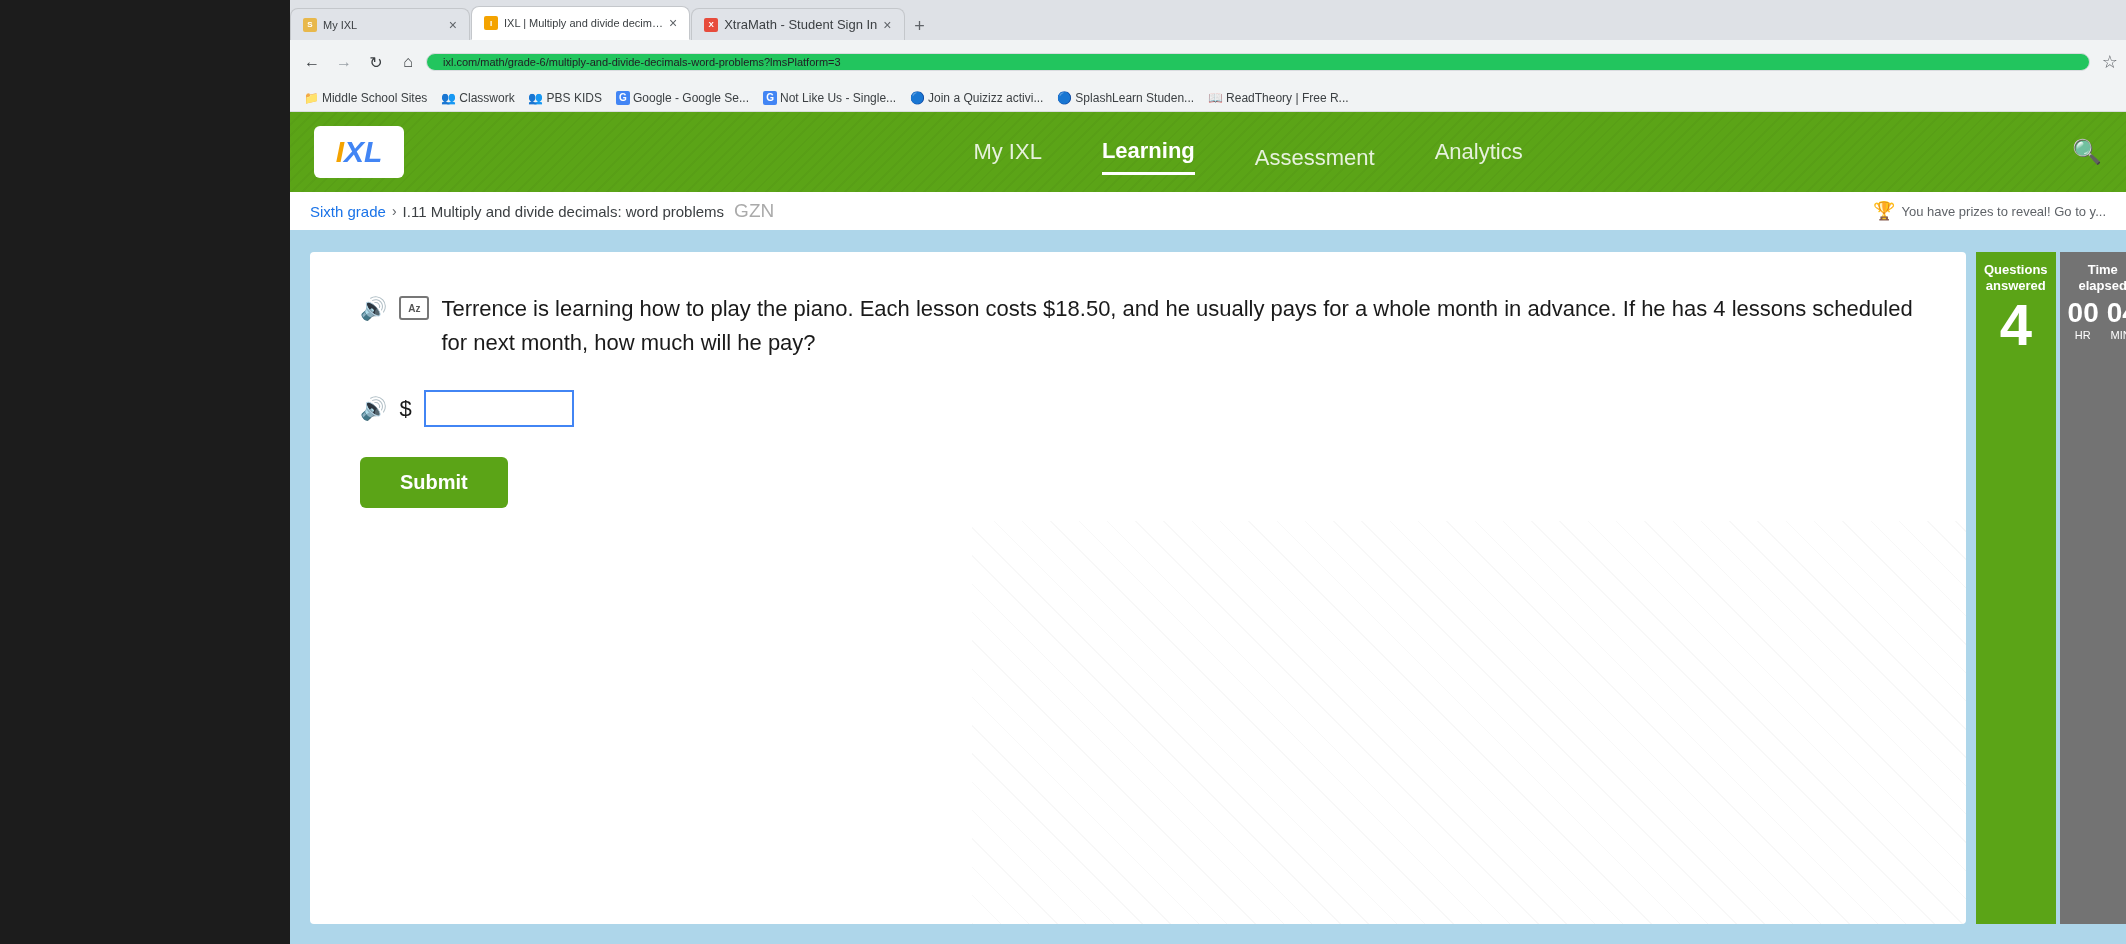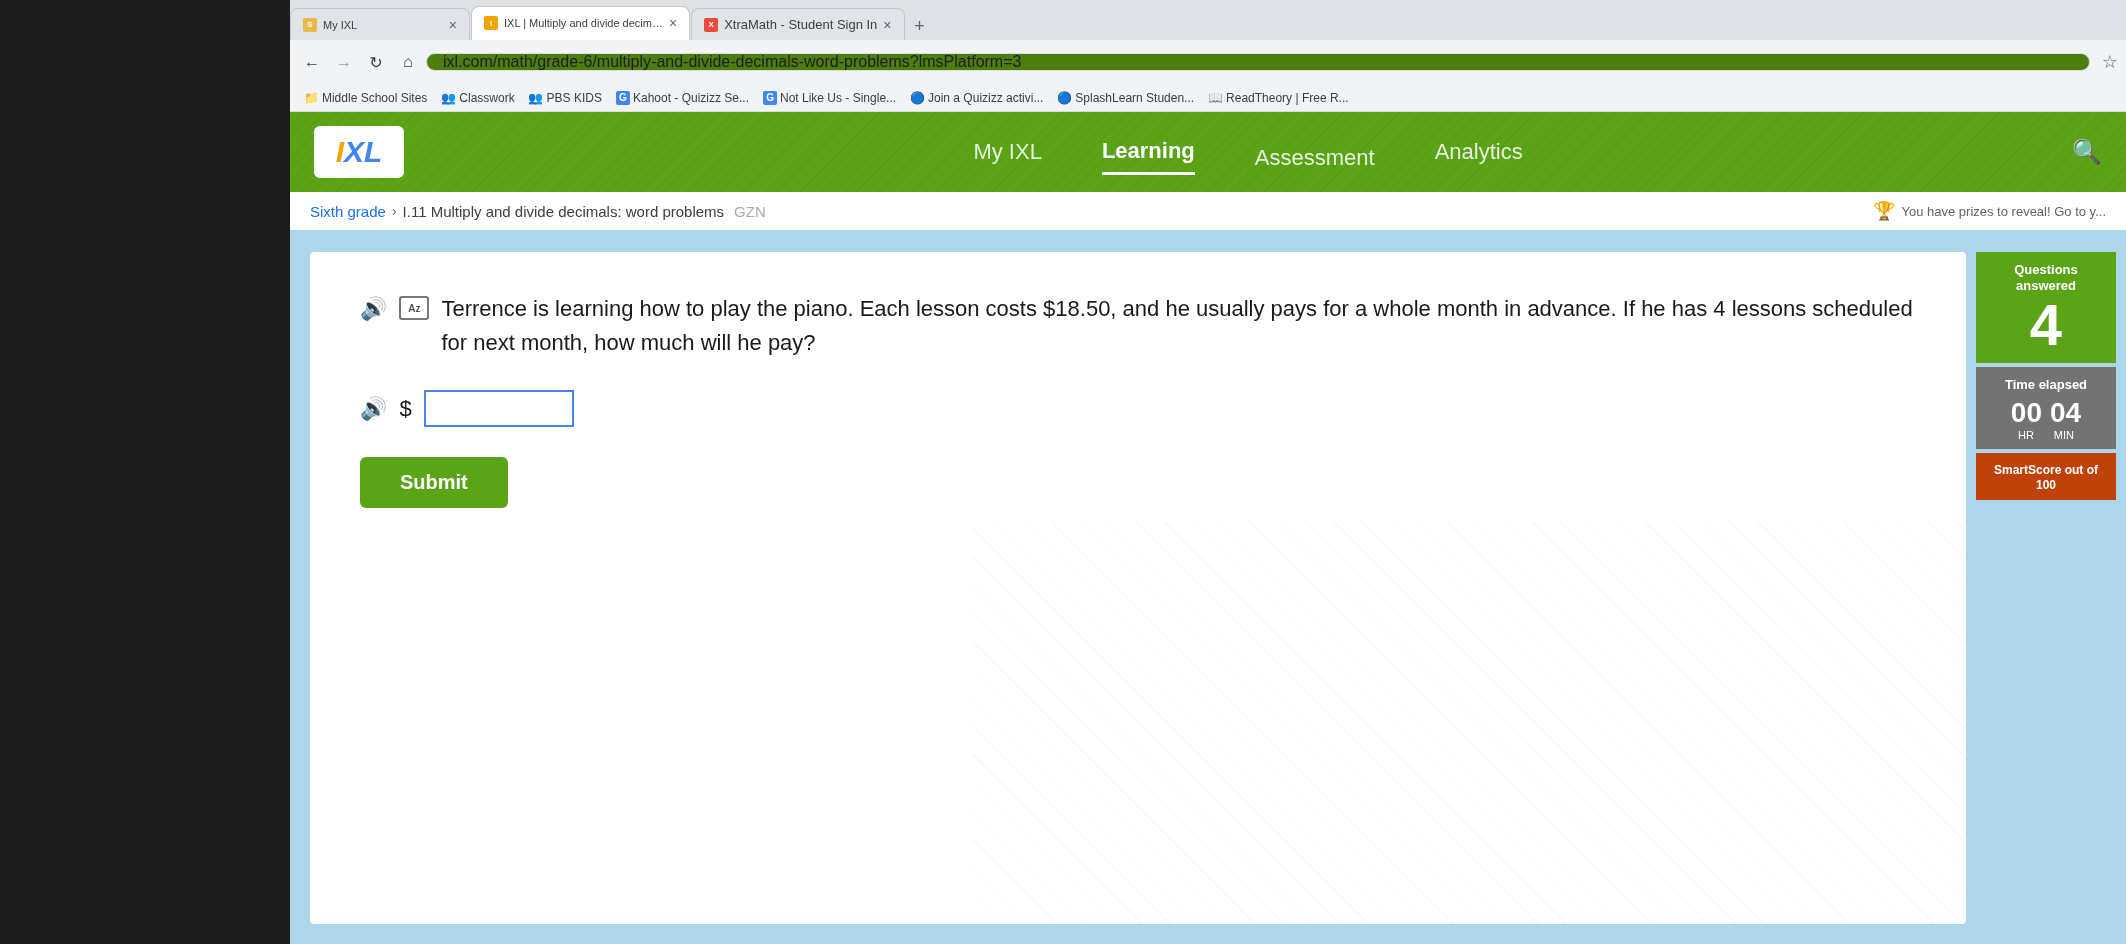--- a/index.html
+++ b/index.html
@@ -72,40 +72,40 @@
       </div>
 
       <div style="width:28px;height:28px;display:flex;align-items:center;justify-content:center;font-size:18px;color:#5f6368;cursor:pointer;">+</div>
     </div>
 
     <div style="display:flex;align-items:center;padding:4px 8px;background:#f1f3f4;height:44px;gap:4px;">
       <button style="width:28px;height:28px;display:flex;align-items:center;justify-content:center;font-size:16px;color:#3c4043;background:transparent;border:none;cursor:pointer;border-radius:50%;">←</button>
       <button style="width:28px;height:28px;display:flex;align-items:center;justify-content:center;font-size:16px;color:#9aa0a6;background:transparent;border:none;cursor:pointer;border-radius:50%;">→</button>
       <button style="width:28px;height:28px;display:flex;align-items:center;justify-content:center;font-size:16px;color:#3c4043;background:transparent;border:none;cursor:pointer;border-radius:50%;">↻</button>
       <button style="width:28px;height:28px;display:flex;align-items:center;justify-content:center;font-size:16px;color:#3c4043;background:transparent;border:none;cursor:pointer;border-radius:50%;">⌂</button>
-      <input style="flex: 1 1 0%; height: 18px; border: 1px solid rgb(218, 220, 224); background: #4d7c0f; border-radius: 15px; padding: 4px 16px; font-size: 16px; color: rgb(32, 33, 36); outline: none;" value="ixl.com/math/grade-6/multiply-and-divide-decimals-word-problems?lmsPlatform=3" readonly="">
+      <input style="flex: 1 1 0%; height: 18px; border: 1px solid rgb(218, 220, 224); background: #22c55e; border-radius: 15px; padding: 4px 16px; font-size: 11px; color: rgb(32, 33, 36); outline: none;" value="ixl.com/math/grade-6/multiply-and-divide-decimals-word-problems?lmsPlatform=3" readonly="">
       <span style="font-size:18px;color:#5f6368;margin-left:8px;cursor:pointer;">☆</span>
     </div>
 
     <div style="display:flex;align-items:center;padding:3px 8px;background:#f1f3f4;height:28px;border-bottom:1px solid #dadce0;gap:2px;overflow:hidden;font-size:12px;">
       <div style="display:flex;align-items:center;padding:2px 6px;border-radius:4px;font-size:12px;color:#3c4043;cursor:pointer;white-space:nowrap;gap:3px;">
         <span style="font-size:12px;">📁</span>
         <span>Middle School Sites</span>
       </div>
       <div style="display:flex;align-items:center;padding:2px 6px;border-radius:4px;font-size:12px;color:#3c4043;cursor:pointer;white-space:nowrap;gap:3px;">
         <span style="font-size:12px;color:#4285f4;">👥</span>
         <span>Classwork</span>
       </div>
       <div style="display:flex;align-items:center;padding:2px 6px;border-radius:4px;font-size:12px;color:#3c4043;cursor:pointer;white-space:nowrap;gap:3px;">
         <span style="font-size:12px;color:#4285f4;">👥</span>
         <span>PBS KIDS</span>
       </div>
       <div style="display:flex;align-items:center;padding:2px 6px;border-radius:4px;font-size:12px;color:#3c4043;cursor:pointer;white-space:nowrap;gap:3px;">
         <span style="width:14px;height:14px;background:#4285f4;border-radius:2px;display:inline-flex;align-items:center;justify-content:center;font-size:10px;color:white;font-weight:bold;">G</span>
-        <span>Kahoot - Quizizz Se...</span>
+        <span>Google - Google Se...</span>
       </div>
       <div style="display:flex;align-items:center;padding:2px 6px;border-radius:4px;font-size:12px;color:#3c4043;cursor:pointer;white-space:nowrap;gap:3px;">
         <span style="width:14px;height:14px;background:#4285f4;border-radius:2px;display:inline-flex;align-items:center;justify-content:center;font-size:10px;color:white;font-weight:bold;">G</span>
         <span>Not Like Us - Single...</span>
       </div>
       <div style="display:flex;align-items:center;padding:2px 6px;border-radius:4px;font-size:12px;color:#3c4043;cursor:pointer;white-space:nowrap;gap:3px;">
         <span style="font-size:12px;">🔵</span>
         <span>Join a Quizizz activi...</span>
       </div>
       <div style="display:flex;align-items:center;padding:2px 6px;border-radius:4px;font-size:12px;color:#3c4043;cursor:pointer;white-space:nowrap;gap:3px;">
@@ -143,21 +143,21 @@
           </div>
         </div>
 
         <div style="color:white;font-size:24px;cursor:pointer;margin-left:20px;">🔍</div>
       </div>
 
       <div style="background:white;padding:8px 20px;display:flex;align-items:center;font-size:15px;color:#5f6368;border-bottom:2px solid #aed6ea;gap:6px;">
         <span style="color:#1a73e8;cursor:pointer;font-size:15px;">Sixth grade</span>
         <span style="color:#5f6368;font-size:14px;">›</span>
         <span style="color:#3c4043;font-weight:500;">I.11 Multiply and divide decimals: word problems</span>
-        <span style="color:#aaa;font-size:15px;margin-left:4px;">GZN</span>
+        <span style="color:#aaa;font-size:19px;margin-left:4px;">GZN</span>
 
         <div style="margin-left:auto;display:flex;align-items:center;gap:6px;font-size:13px;color:#5f6368;cursor:pointer;">
           <span style="color:#f4a300;font-size:18px;">🏆</span>
           <span>You have prizes to reveal! Go to y...</span>
         </div>
       </div>
 
       <div style="flex:1;display:flex;background:#aed6ea;overflow:hidden;">
 
         <div style="flex:1;background:white;margin:20px 10px 20px 20px;border-radius:4px;padding:40px 50px;position:relative;overflow:hidden;">
@@ -176,21 +176,21 @@
             <input type="text" style="border: 2px solid rgb(66, 133, 244); padding: 6px 10px; font-size: 18px; width: 150px; outline: none;" value="">
           </div>
 
           
           <button style="background:#5ba417;color:white;border:none;padding:14px 40px;font-size:20px;font-weight:bold;border-radius:6px;cursor:pointer;">Submit</button>
 
           
           <div style="position:absolute;bottom:0;right:0;width:60%;height:60%;opacity:0.06;background-image:repeating-linear-gradient(45deg,#888 0px,#888 1px,transparent 1px,transparent 20px);pointer-events:none;"></div>
         </div>
 
-        <div style="width:150px;display:flex;flex-direction:column;padding:20px 10px 20px 0;gap:4px;">
+        <div style="width:150px;display:flex;flex-direction:row;padding:20px 10px 20px 0;gap:4px;">
 
           <div style="background:#5ba417;color:white;text-align:center;padding:10px 8px 6px;">
             <div style="font-size:13px;font-weight:bold;line-height:1.2;">
               <span>Questions answered</span>
             </div>
             <div style="font-size:58px;font-weight:bold;line-height:1.1;">4</div>
           </div>
 
           <div style="background:#737373;color:white;text-align:center;padding:10px 8px 8px;">
             <div style="font-size:13px;font-weight:bold;line-height:1.2;margin-bottom:4px;">Time elapsed</div>

